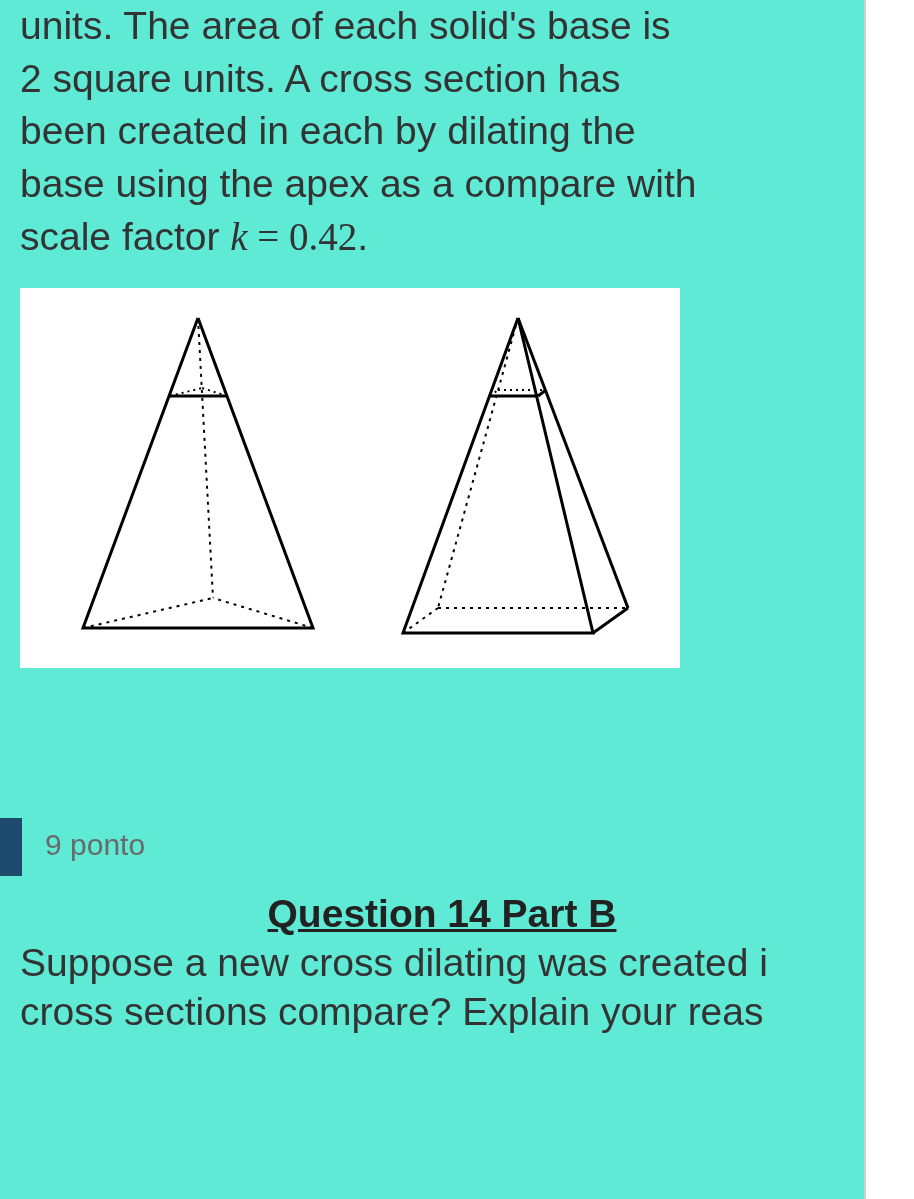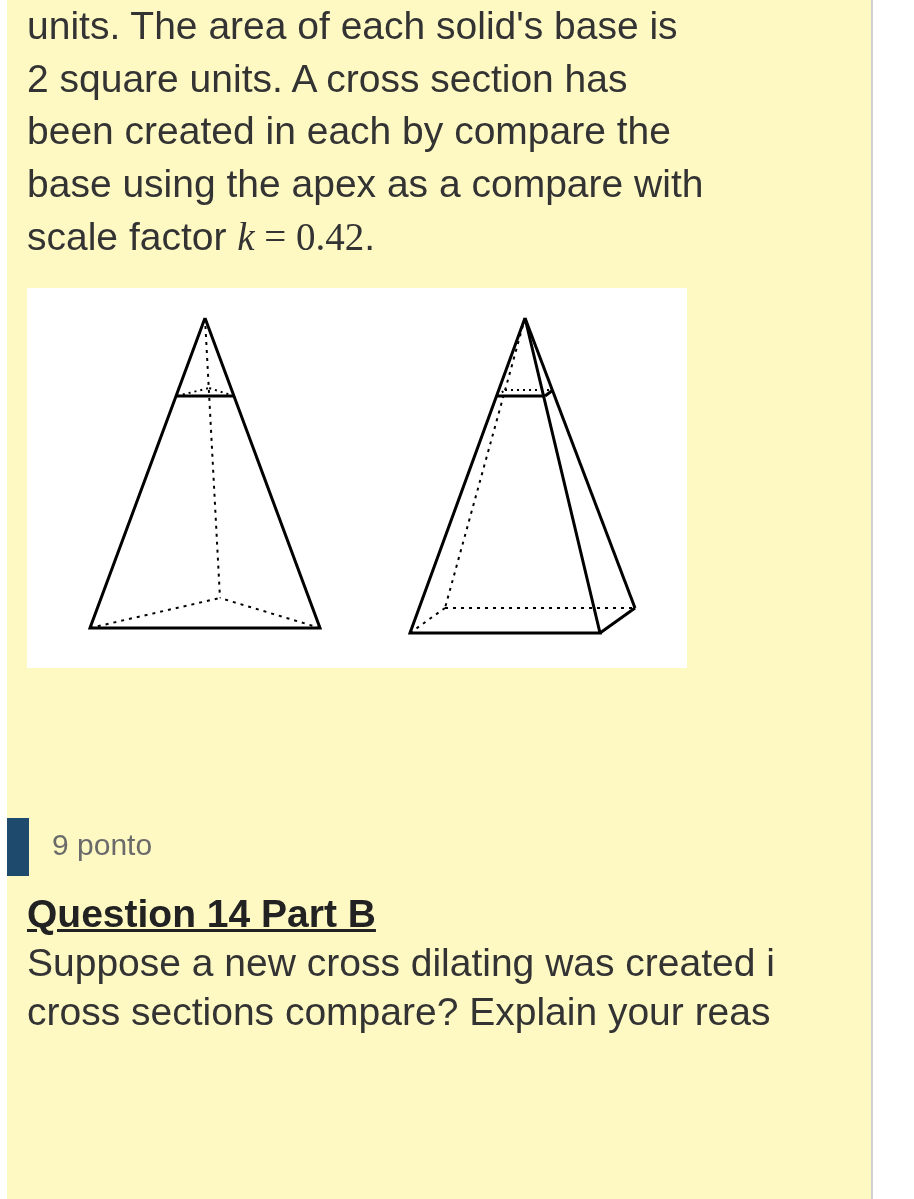--- a/index.html
+++ b/index.html
@@ -4,28 +4,27 @@
 <style>
   body {
     margin: 0;
     padding: 0;
     font-family: Arial, Helvetica, sans-serif;
     background: #ffffff;
     width: 914px;
     overflow: hidden;
   }
   .page {
-    background: #fef9c3;
+    background: #5eead4;
     width: 866px;
     min-height: 1199px;
     border-right: 2px solid #d0d0d0;
     padding: 0;
     box-sizing: border-box;
     position: relative;
-    margin-left: 7px;
   }
   .question-text {
     padding: 0 20px 0 20px;
     font-size: 39px;
     line-height: 1.35;
     color: #333333;
   }
   .katex {
     font-family: 'Times New Roman', serif;
     font-style: italic;
@@ -62,37 +61,38 @@
     font-size: 30px;
     color: #6a6a6a;
   }
   .part-title {
     margin: 30px 0 0 20px;
     font-size: 39px;
     font-weight: bold;
     text-decoration: underline;
     color: #222;
     font-family: 'Segoe UI', Arial, sans-serif;
+    text-align: center;
   }
   .part-text {
     margin: 5px 0 0 20px;
     font-size: 39px;
     color: #333;
     white-space: nowrap;
   }
 </style>
 </head>
 <body>
 
 <div class="page">
 
   <div class="question-text">
     <span>units. The area of each solid's base is</span><br>
     <span>2 square units. A cross section has</span><br>
-    <span>been created in each by compare the</span><br>
+    <span>been created in each by dilating the</span><br>
     <span>base using the apex as a compare with</span><br>
     <span>scale factor </span><span class="katex">k</span><span class="katex-num"> = </span><span class="katex-num">0.42</span><span>.</span>
   </div>
 
   <div class="figure">
 
     <svg width="290" height="340" viewBox="0 0 290 340">
 
       <polyline points="145,10 30,320 260,320 145,10" fill="none" stroke="#000" stroke-width="3"></polyline>
 

